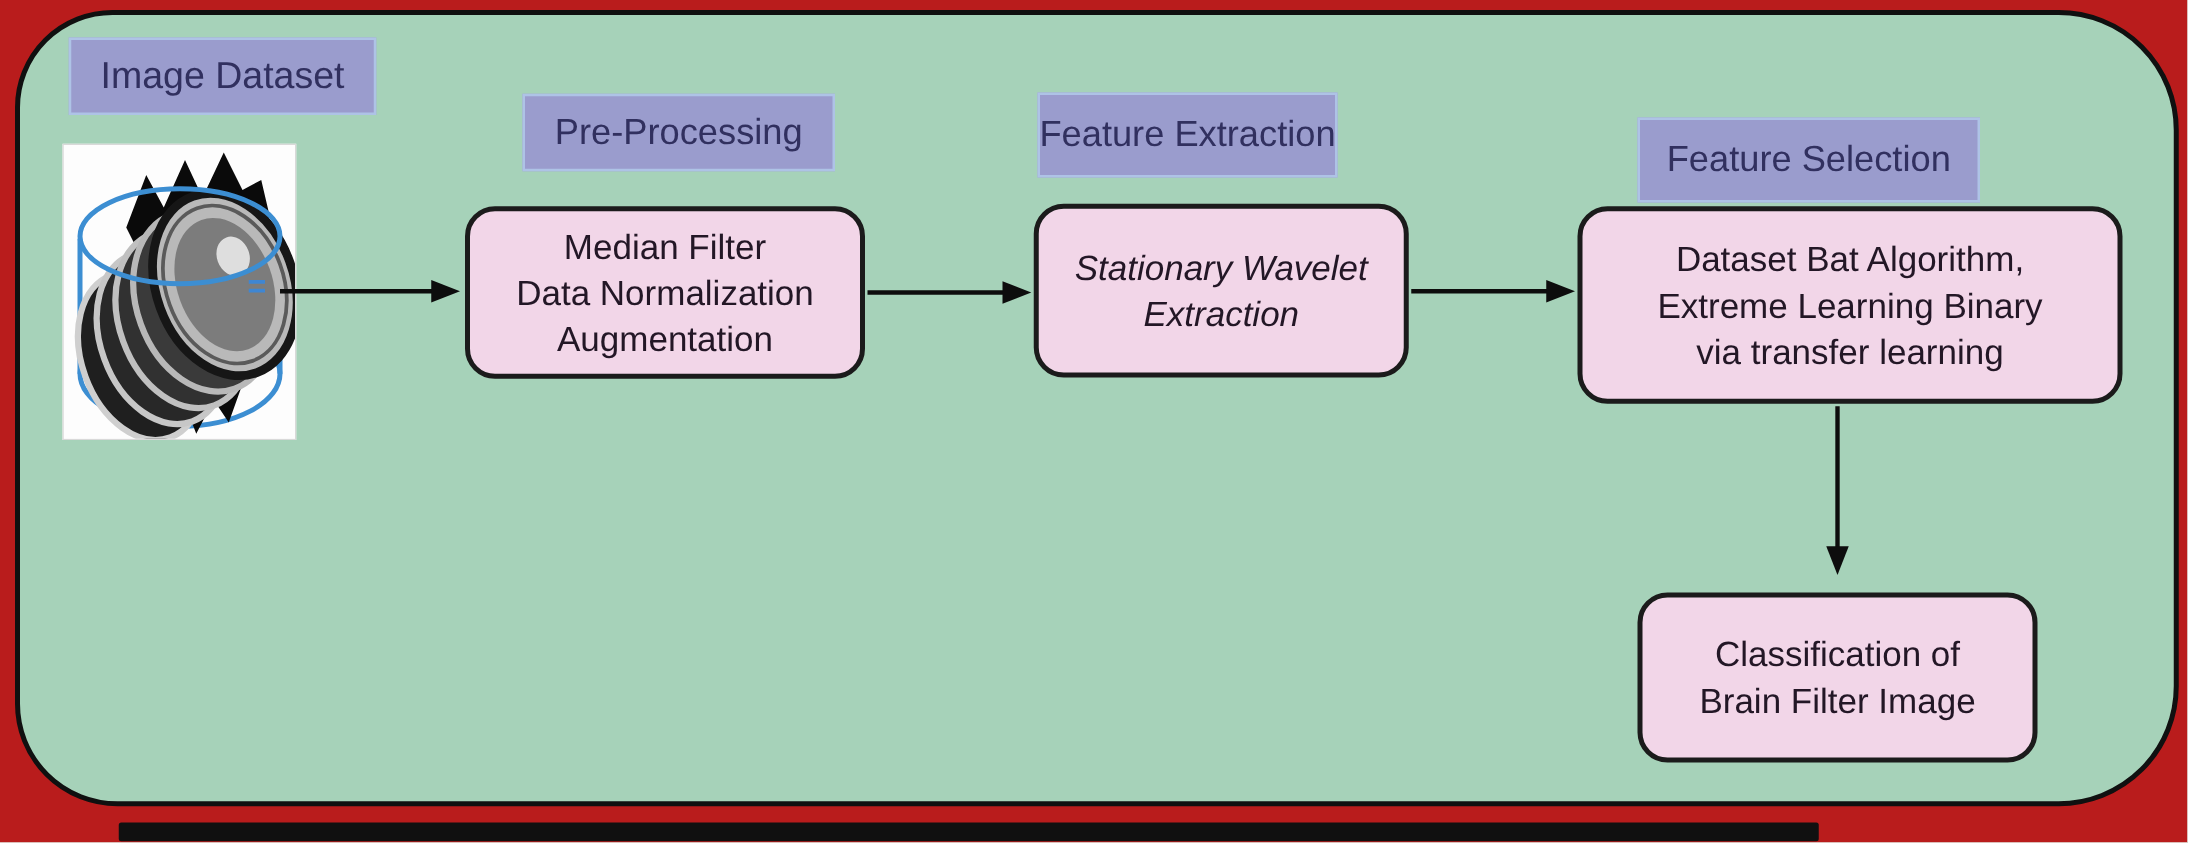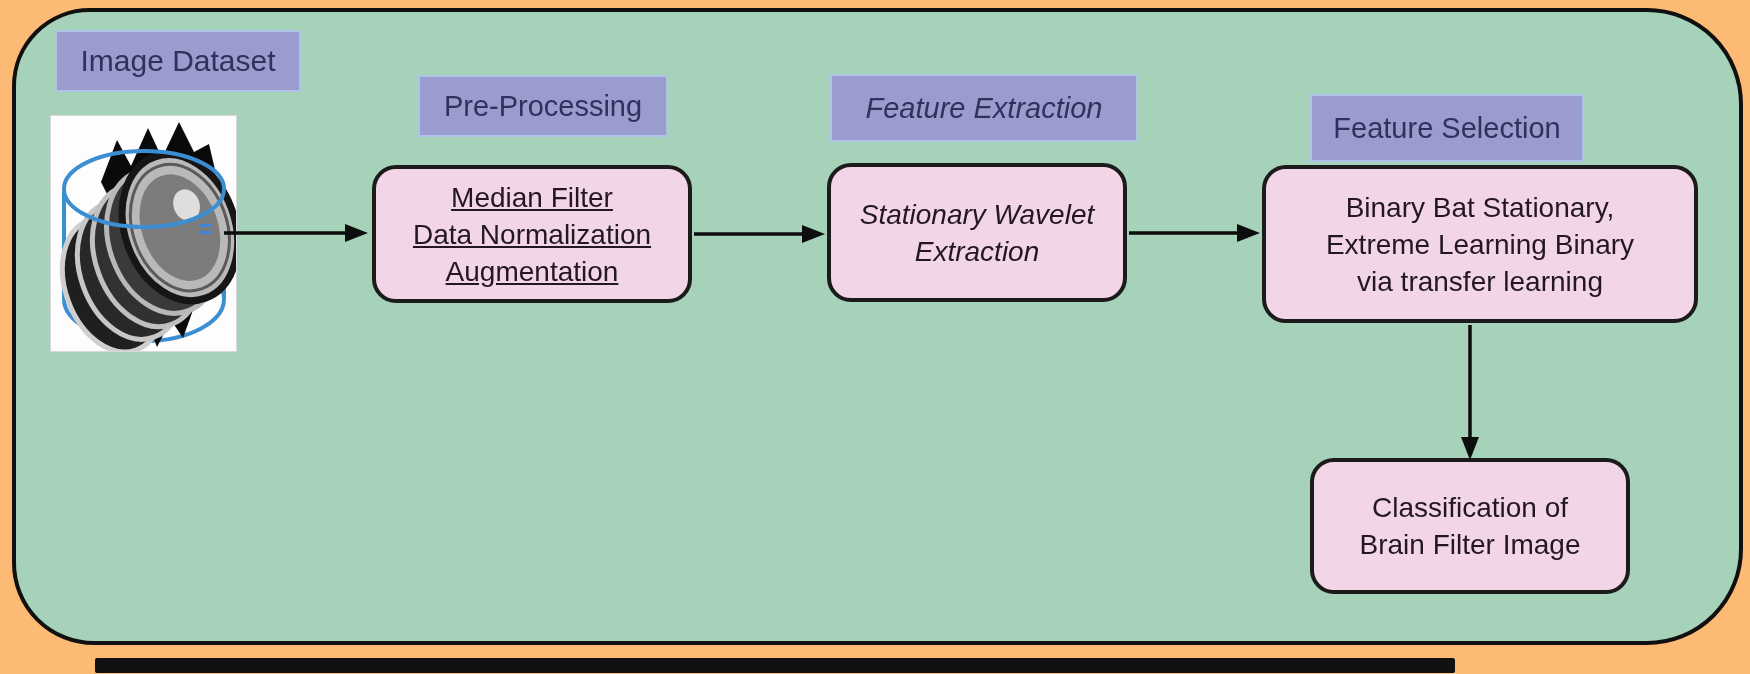--- a/index.html
+++ b/index.html
@@ -1,17 +1,17 @@
 <!DOCTYPE html>
 <html><head>
 <meta charset="utf-8">
 <style>
   html,body{margin:0;padding:0;background:#ffffff;}
   .canvas{
-    position:relative;width:1750px;height:674px;background:#fdba74;
+    position:relative;width:1750px;height:674px;background:#b91c1c;
     font-family:"Liberation Sans", sans-serif;overflow:hidden;
   }
   .panel{
     position:absolute;left:12px;top:8px;width:1731px;height:637px;
     background:#a6d2b9;border:4px solid #101010;
     border-radius:78px 96px 96px 82px;box-sizing:border-box;
   }
   .stage-label{
     position:absolute;background:#9a9ccd;border:2px solid #aec3e6;
     color:#31305f;display:flex;align-items:center;justify-content:center;
@@ -42,21 +42,21 @@
 <div class="canvas">
 
   <div class="panel"></div>
 
   <div class="stage-label" style="left:55px;top:30px;width:246px;height:62px;font-size:30px;">
     <span>Image Dataset</span>
   </div>
   <div class="stage-label" style="left:418px;top:75px;width:250px;height:62px;">
     <span>Pre-Processing</span>
   </div>
-  <div class="stage-label" style="left:830px;top:74px;width:308px;height:68px;font-style:italic;">
+  <div class="stage-label" style="left:830px;top:74px;width:240px;height:68px;">
     <span>Feature Extraction</span>
   </div>
   <div class="stage-label" style="left:1310px;top:74px;width:274px;height:68px;margin-top:20px;">
     <span>Feature Selection</span>
   </div>
 
   <div class="dataset-img">
     <svg width="185" height="235" viewBox="0 0 185 235">
       <rect x="0" y="0" width="185" height="235" fill="#fdfdfd"></rect>
       <ellipse cx="93" cy="183" rx="80" ry="42" fill="none" stroke="#3c8ed2" stroke-width="4"></ellipse>
@@ -75,38 +75,38 @@
         <ellipse cx="147" cy="106" rx="13" ry="16" fill="#dedede"></ellipse>
       </g>
       <ellipse cx="93" cy="73" rx="80" ry="38" fill="none" stroke="#3c8ed2" stroke-width="4"></ellipse>
     </svg>
   </div>
   <div class="edge-handle">
       <span></span>
       <span></span>
     </div>
 
-  <div class="pbox" style="left:372px;top:165px;width:320px;height:138px;text-decoration:underline;">
+  <div class="pbox" style="left:372px;top:165px;width:320px;height:138px;">
     <div>Median Filter</div>
     <div>Data Normalization</div>
     <div>Augmentation</div>
   </div>
 
   <div class="pbox" style="left:827px;top:163px;width:300px;height:139px;font-style:italic;">
     <div>Stationary Wavelet</div>
     <div>Extraction</div>
   </div>
 
   <div class="pbox" style="left:1262px;top:165px;width:436px;height:158px;">
-    <div>Binary Bat Stationary,</div>
+    <div>Dataset Bat Algorithm,</div>
     <div>Extreme Learning Binary</div>
     <div>via transfer learning</div>
   </div>
 
-  <div class="pbox" style="left:1310px;top:458px;width:320px;height:136px;">
+  <div class="pbox" style="left:1310px;top:474px;width:320px;height:136px;">
     <div>Classification of</div>
     <div>Brain Filter Image</div>
   </div>
 
   <svg class="arrows" width="1750" height="674" viewBox="0 0 1750 674">
     <g>
       <line class="arrow-line" x1="224" y1="233" x2="348" y2="233"></line>
       <polygon class="arrow-head" points="368,233 345,224 345,242"></polygon>
     </g>
     <g>

